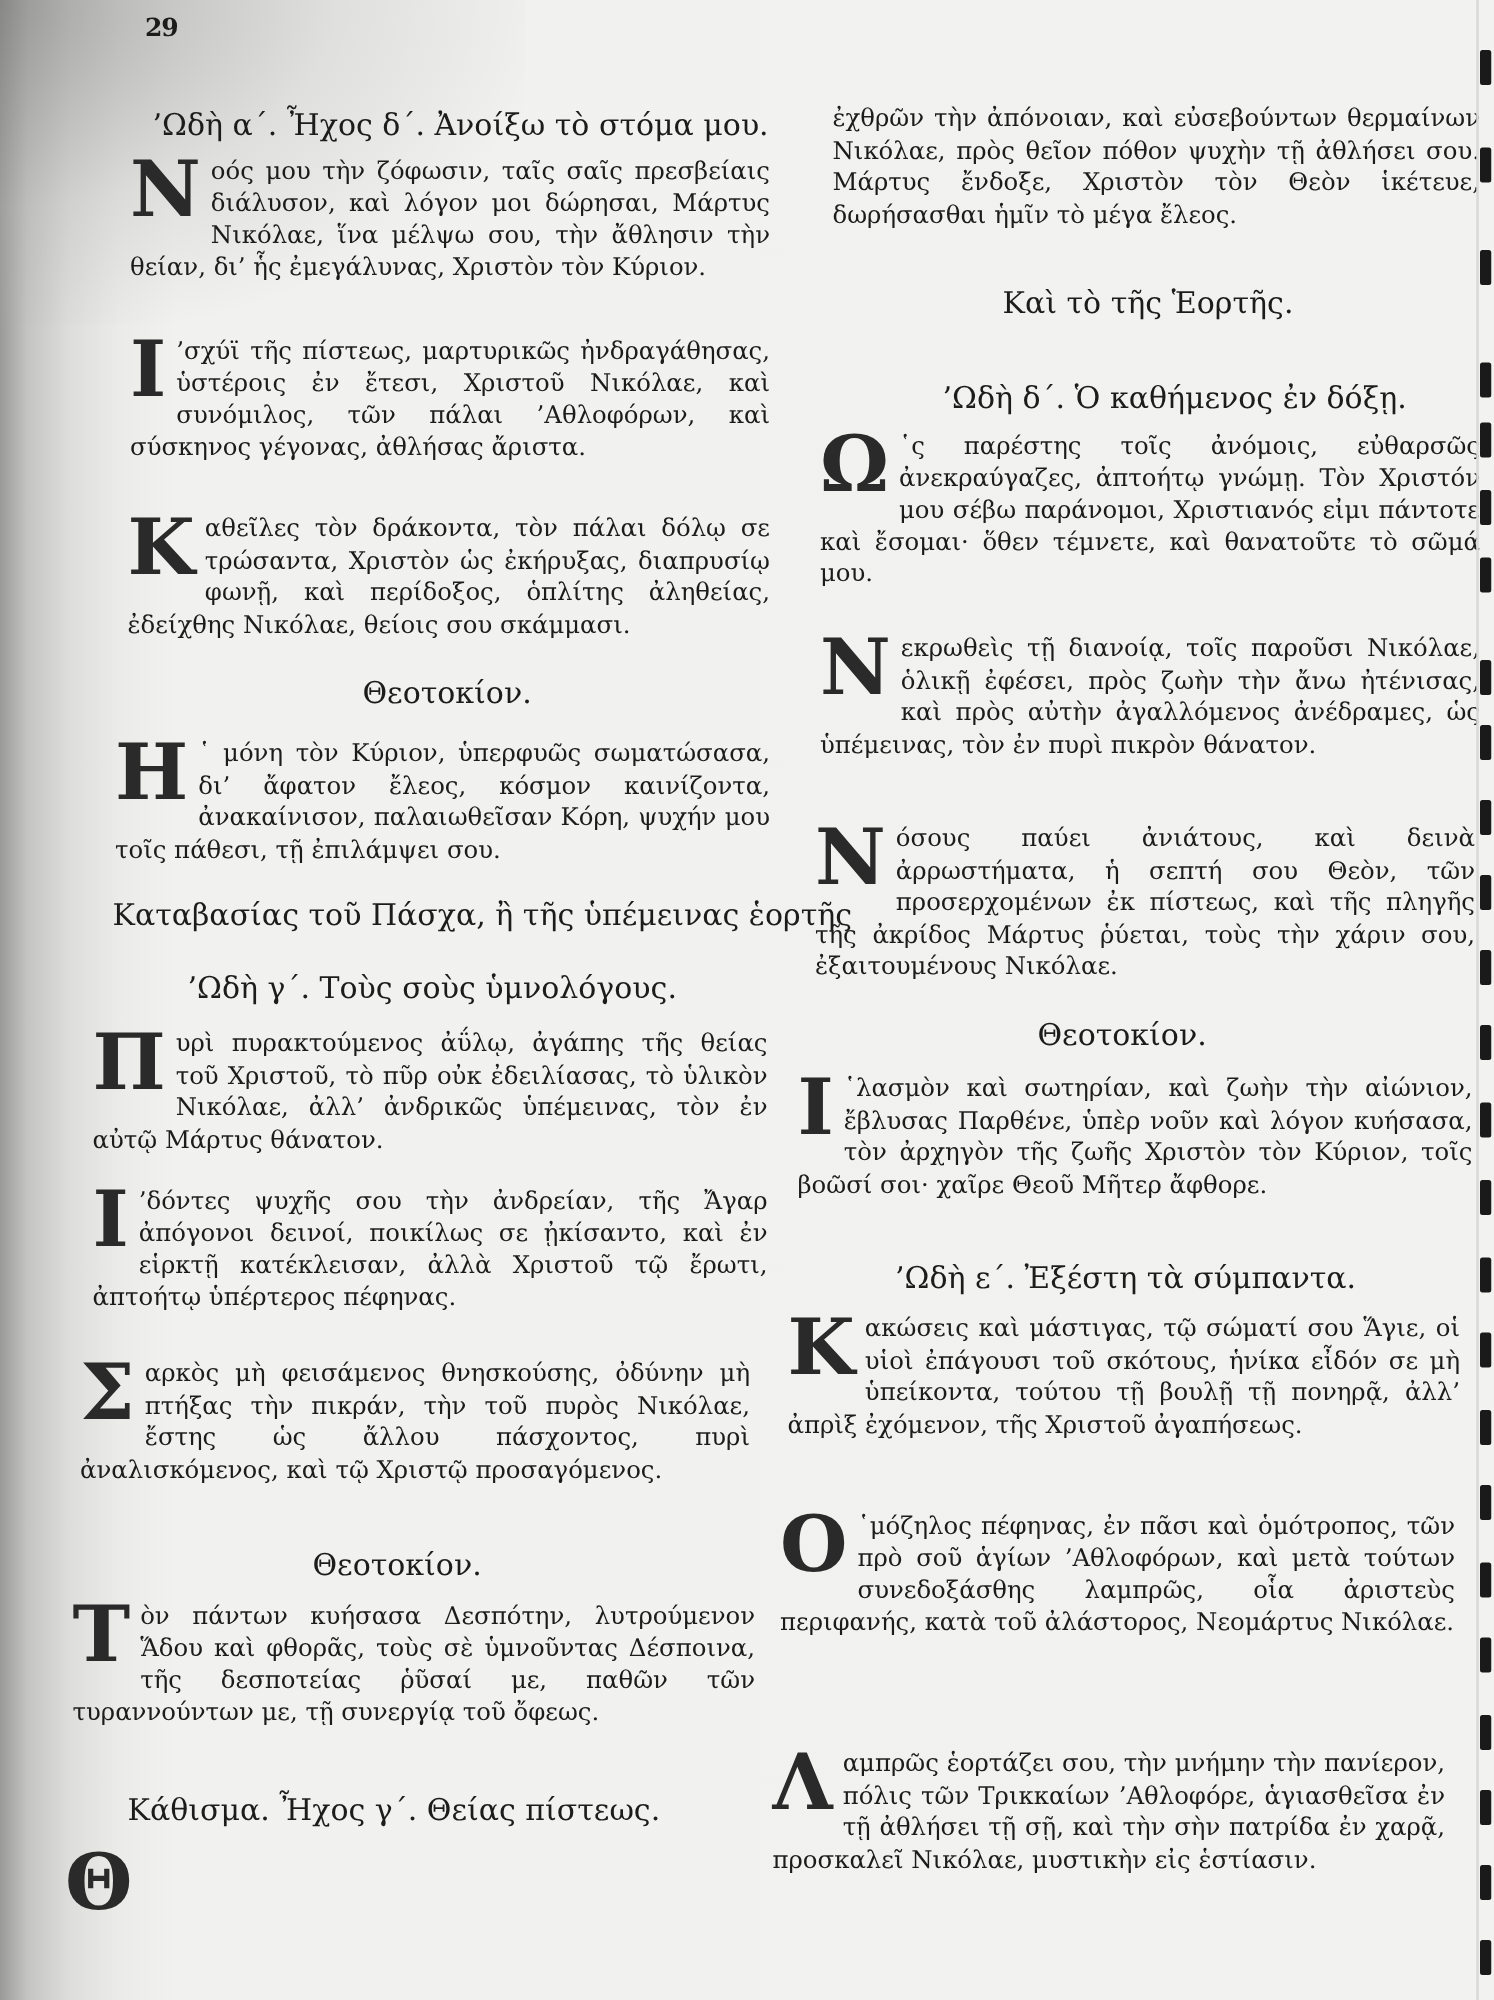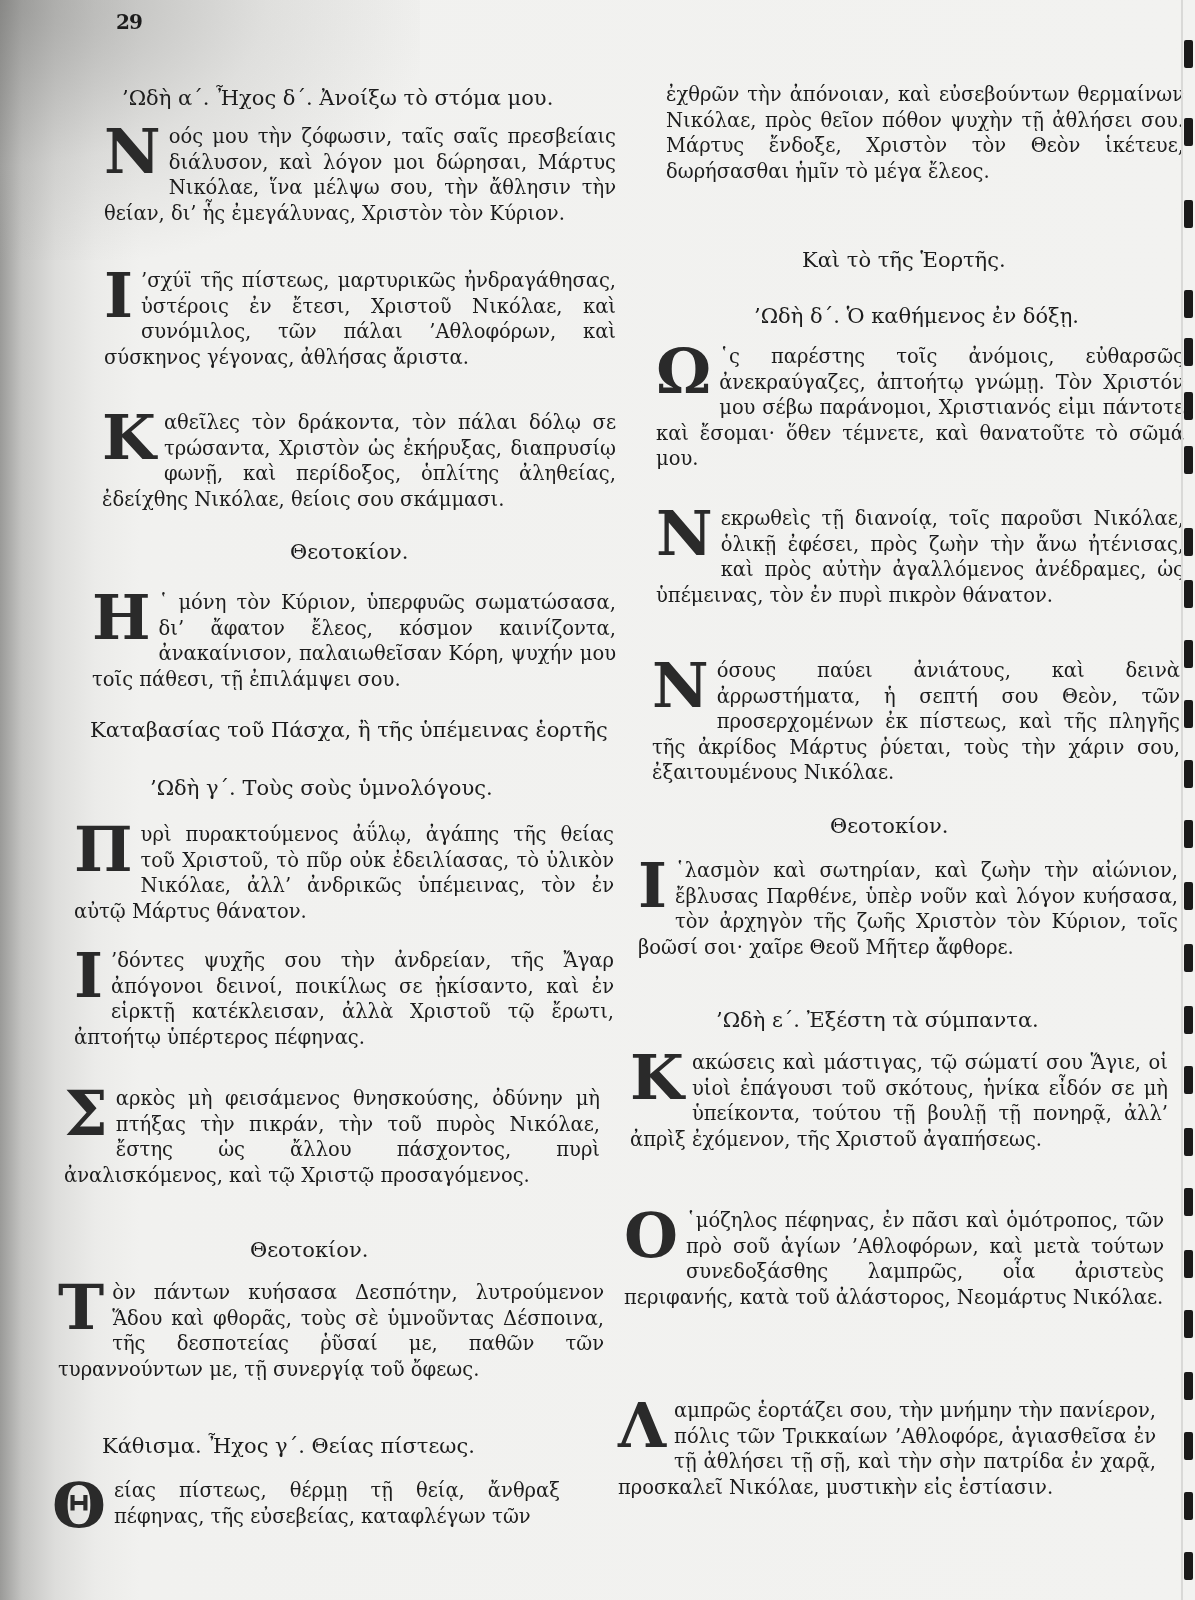--- a/index.html
+++ b/index.html
@@ -20,21 +20,21 @@
   }
   .page-number {
     position: absolute; left: 116px; top: 10px; font-size: 20px; font-weight: bold;
     letter-spacing: -1px;
   }
   .column { position: absolute; top: 0; }
   .col-left { left: 92px; width: 530px; }
   .col-right { left: 628px; width: 548px; }
 
   .heading {
-    position: absolute; font-size: 21px; white-space: nowrap; text-align: center;
+    position: absolute; font-size: 24px; white-space: nowrap; text-align: center;
   }
   .verse {
     position: absolute; font-size: 19.5px; line-height: 25.5px;
     text-align: justify; text-align-last: left;
   }
   .verse .dropcap {
     float: left; font-size: 62px; line-height: 48px; height: 50px;
     margin: 4px 8px 0 0; font-weight: bold; color: #2a2a2a;
     font-family: "DejaVu Serif", serif;
   }
@@ -89,28 +89,28 @@
 
   <div class="heading" style="left:158px; top:1238px;">Θεοτοκίον.</div>
 
   <div class="verse" style="left:-34px; top:1280px; width:546px;">
     <span class="dropcap">T</span><span>ὸν πάντων κυήσασα Δεσπότην, λυτρούμενον Ἅδου καὶ φθορᾶς, τοὺς σὲ ὑμνοῦντας Δέσποινα, τῆς δεσποτείας ῥῦσαί με, παθῶν τῶν τυραννούντων με, τῇ συνεργίᾳ τοῦ ὄφεως.</span>
   </div>
 
   <div class="heading" style="left:10px; top:1434px;">Κάθισμα. Ἦχος γ΄. Θείας πίστεως.</div>
 
   <div class="verse" style="left:-40px; top:1478px; width:508px;">
-    <span class="dropcap">Θ</span><span>είας πίστεως, θέρμῃ τῇ θείᾳ, ἄνθραξ πέφηνας, τῆς εὐσεβείας, καταφλέγων τῶν</span>
+    <span class="dropcap">Θ</span>
   </div>
 </div>
 
 <div class="column col-right">
   <div class="verse" style="left:38px; top:82px; width:518px;">ἐχθρῶν τὴν ἀπόνοιαν, καὶ εὐσεβούντων θερμαίνων Νικόλαε, πρὸς θεῖον πόθον ψυχὴν τῇ ἀθλήσει σου. Μάρτυς ἔνδοξε, Χριστὸν τὸν Θεὸν ἱκέτευε, δωρήσασθαι ἡμῖν τὸ μέγα ἔλεος.</div>
 
-  <div class="heading" style="left:174px; top:248px;">Καὶ τὸ τῆς Ἑορτῆς.</div>
+  <div class="heading" style="left:174px; top:228px;">Καὶ τὸ τῆς Ἑορτῆς.</div>
   <div class="heading" style="left:126px; top:304px;">’Ωδὴ δ΄. Ὁ καθήμενος ἐν δόξῃ.</div>
 
   <div class="verse" style="left:28px; top:344px; width:528px;">
     <span class="dropcap">Ω</span><span>῾ς παρέστης τοῖς ἀνόμοις, εὐθαρσῶς ἀνεκραύγαζες, ἀπτοήτῳ γνώμῃ. Τὸν Χριστόν μου σέβω παράνομοι, Χριστιανός εἰμι πάντοτε καὶ ἔσομαι· ὅθεν τέμνετε, καὶ θανατοῦτε τὸ σῶμά μου.</span>
   </div>
 
   <div class="verse" style="left:28px; top:506px; width:528px;">
     <span class="dropcap">N</span><span>εκρωθεὶς τῇ διανοίᾳ, τοῖς παροῦσι Νικόλαε, ὁλικῇ ἐφέσει, πρὸς ζωὴν τὴν ἄνω ἠτένισας, καὶ πρὸς αὐτὴν ἀγαλλόμενος ἀνέδραμες, ὡς ὑπέμεινας, τὸν ἐν πυρὶ πικρὸν θάνατον.</span>
   </div>
 

